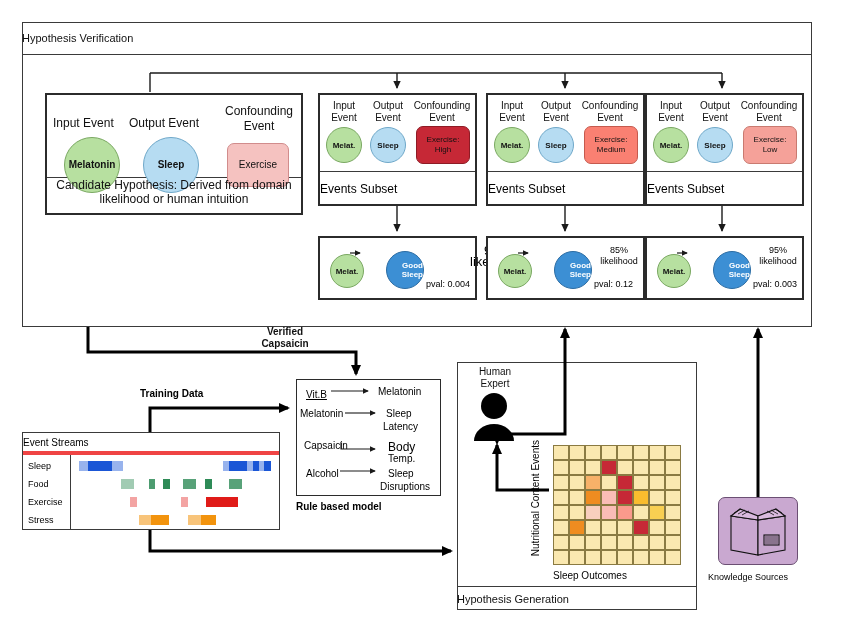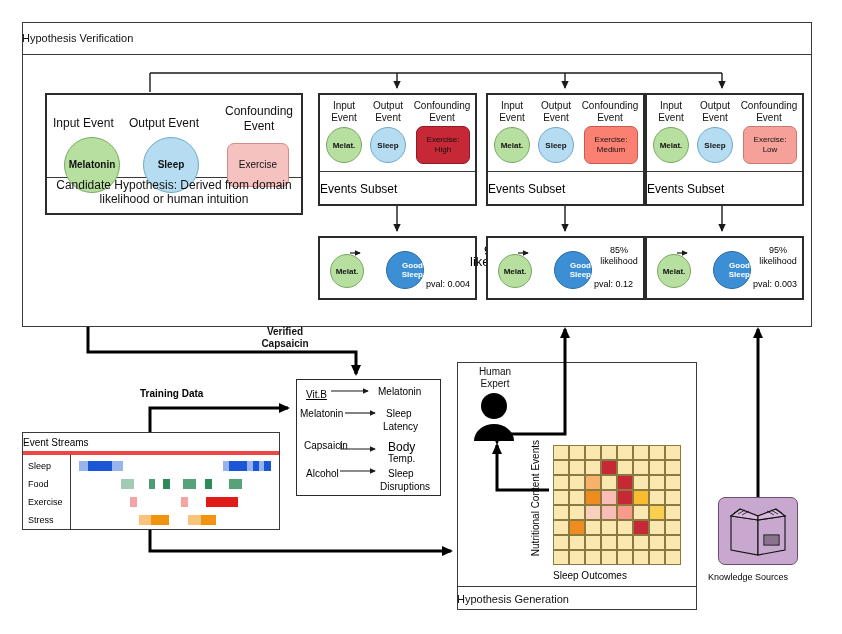--- a/index.html
+++ b/index.html
@@ -157,20 +157,21 @@
         <div class="abs" data-name="stream-track-stress" style="left: 0px; top: 58px; width: 209px; height: 14px;">
           <div class="seg" data-name="stream-segment" style="left: 68px; top: 2px; width: 12px; height: 10px; background: rgb(242, 147, 13); opacity: 0.55;"></div>
           <div class="seg" data-name="stream-segment" style="left: 80px; top: 2px; width: 18px; height: 10px; background: rgb(242, 147, 13); opacity: 1;"></div>
           <div class="seg" data-name="stream-segment" style="left: 117px; top: 2px; width: 13px; height: 10px; background: rgb(242, 147, 13); opacity: 0.55;"></div>
           <div class="seg" data-name="stream-segment" style="left: 130px; top: 2px; width: 15px; height: 10px; background: rgb(242, 147, 13); opacity: 1;"></div>
         </div>
       </div>
   </div>
 
   <div class="abs panel" data-name="rule-based-model-box" style="left:296px;top:379px;width:145px;height:117px;border:1px solid #2b2b2b;"></div>
+  <div class="abs ctr bold" data-name="rule-based-model-title" style="left:296px;top:498px;width:145px;height:16px;font-size:10px;">Rule based model</div>
   <div class="abs" data-name="rule-list" style="left:296px;top:379px;width:145px;height:117px;">
 
     <div class="abs" data-name="rule-row-0" style="left:0;top:6px;width:145px;height:16px;">
       <span class="abs" data-name="rule-0-antecedent" style="left:10px;top:4px;font-size:10px;text-decoration:underline;">Vit.B</span>
       <span class="abs" data-name="rule-0-consequent-l1" style="left:82px;top:1px;font-size:10px;">Melatonin</span>
     </div>
 
     <div class="abs" data-name="rule-row-1" style="left:0;top:28px;width:145px;height:30px;">
       <span class="abs" data-name="rule-1-antecedent" style="left:4px;top:1px;font-size:10px;">Melatonin</span>
       <span class="abs" data-name="rule-1-consequent-l1" style="left:90px;top:1px;font-size:10px;">Sleep</span>

